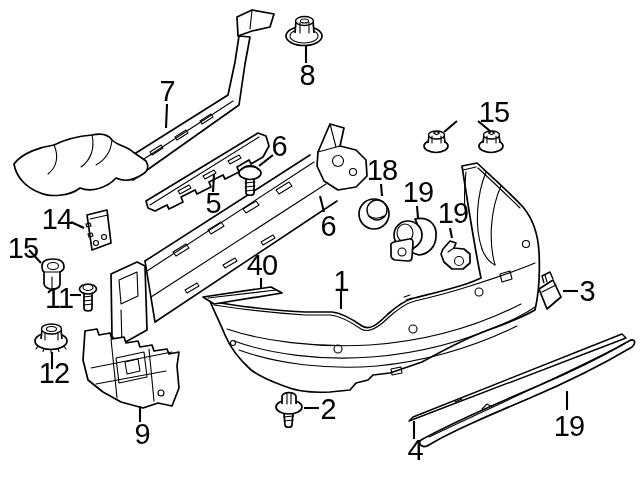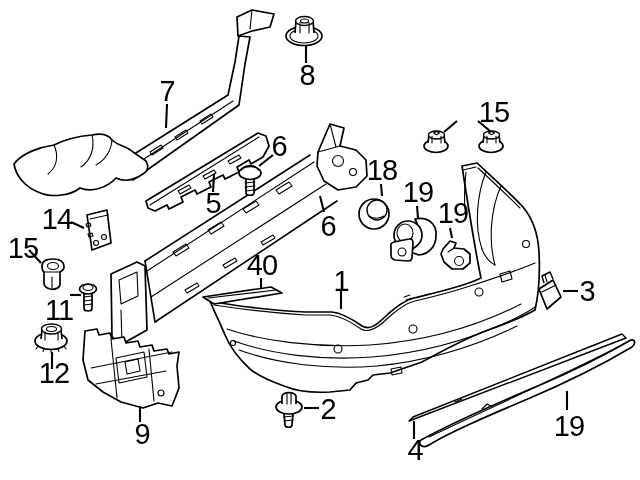--- a/index.html
+++ b/index.html
@@ -266,21 +266,21 @@
 <div class="callout" style="left:341px;top:281px">1</div>
 <div class="callout" style="left:328px;top:409px">2</div>
 <div class="callout" style="left:587px;top:291px">3</div>
 <div class="callout" style="left:415px;top:450px">4</div>
 <div class="callout" style="left:213px;top:203px">5</div>
 <div class="callout" style="left:279px;top:146px">6</div>
 <div class="callout" style="left:167px;top:91px">7</div>
 <div class="callout" style="left:307px;top:75px">8</div>
 <div class="callout" style="left:142px;top:434px">9</div>
 <div class="callout" style="left:23px;top:248px">15</div>
-<div class="callout" style="left:59px;top:310px">11</div>
+<div class="callout" style="left:59px;top:298px">11</div>
 <div class="callout" style="left:54px;top:373px">12</div>
 <div class="callout" style="left:328px;top:226px">6</div>
 <div class="callout" style="left:57px;top:219px">14</div>
 <div class="callout" style="left:494px;top:112px">15</div>
 <div class="callout" style="left:569px;top:426px">19</div>
 <div class="callout" style="left:418px;top:192px">19</div>
 <div class="callout" style="left:382px;top:170px">18</div>
 <div class="callout" style="left:453px;top:213px">19</div>
 <div class="callout" style="left:262px;top:265px">40</div>
 

